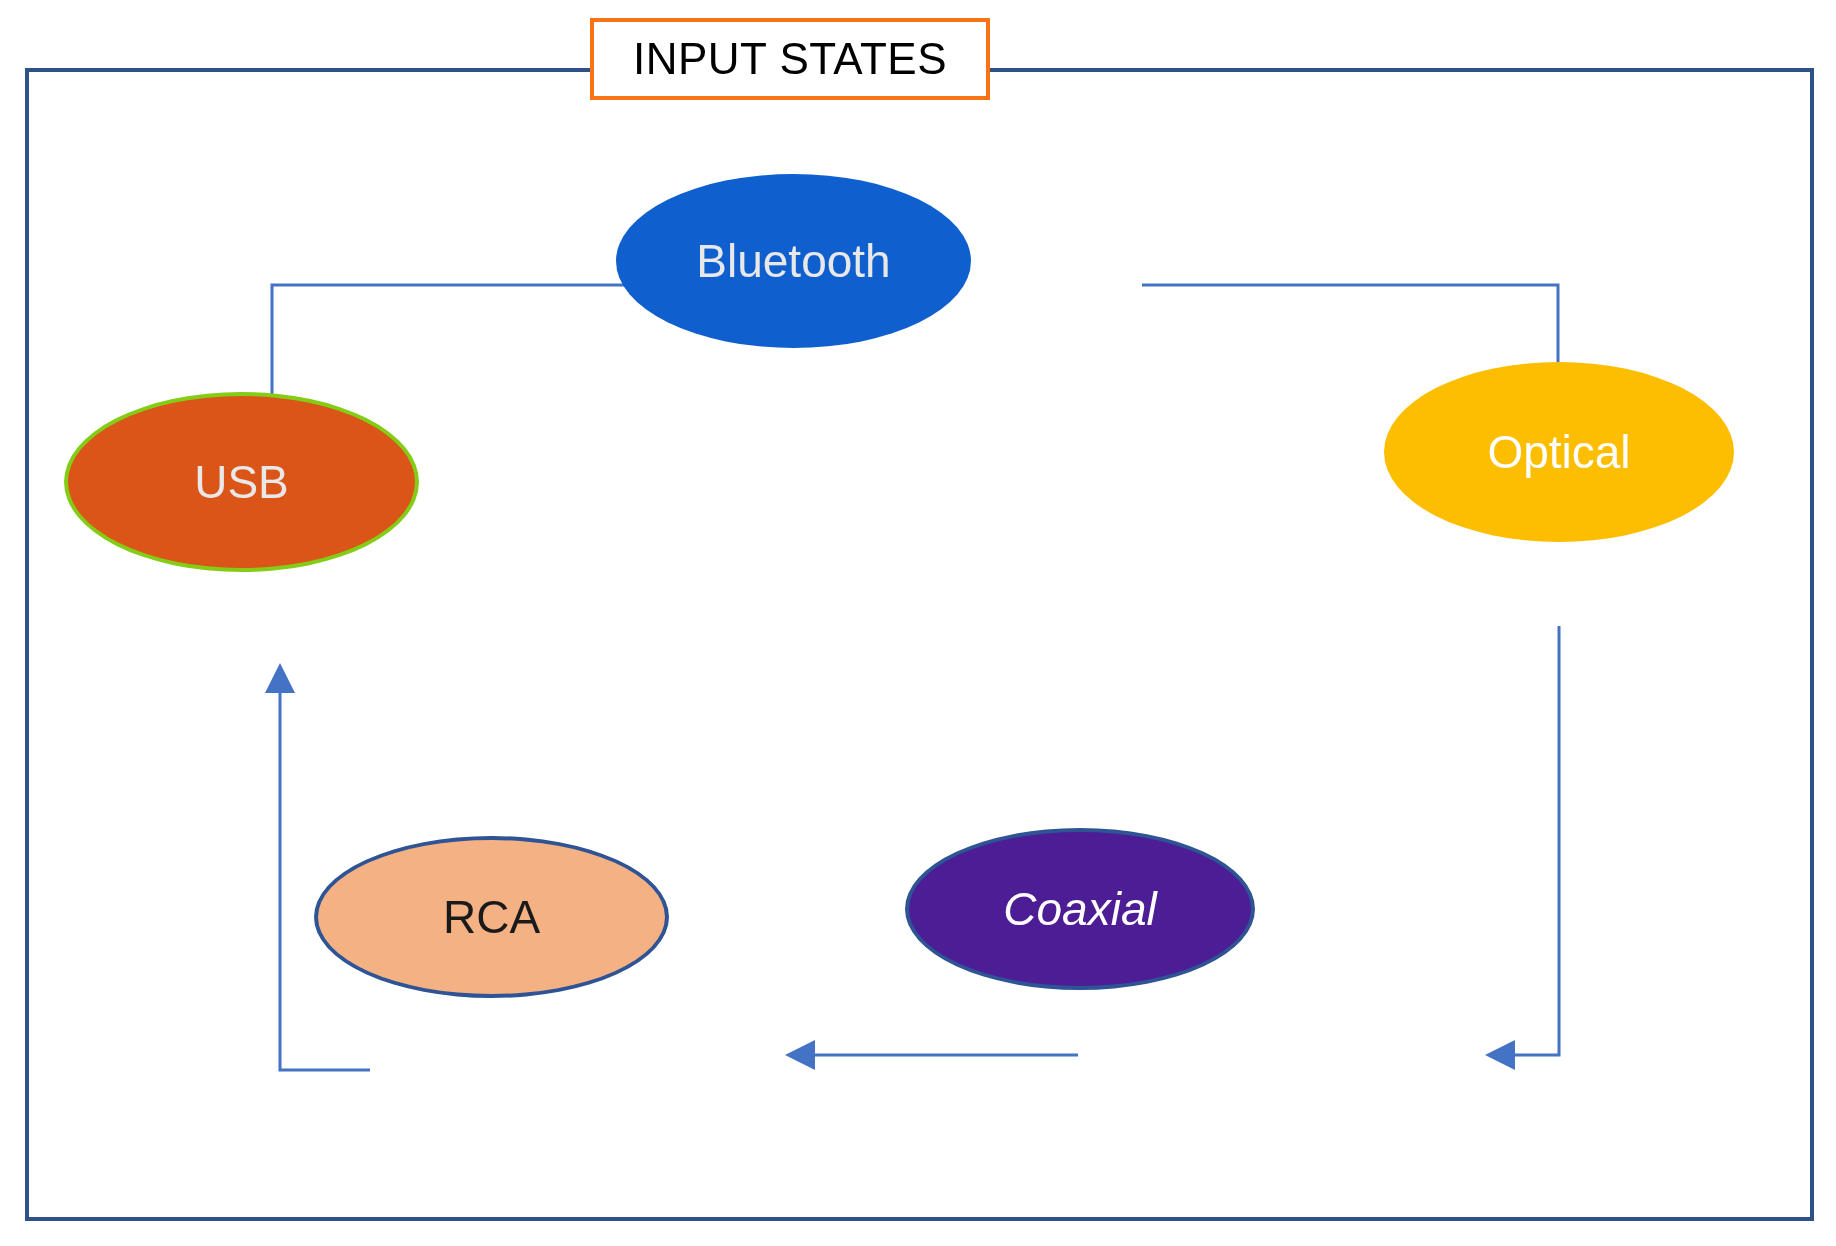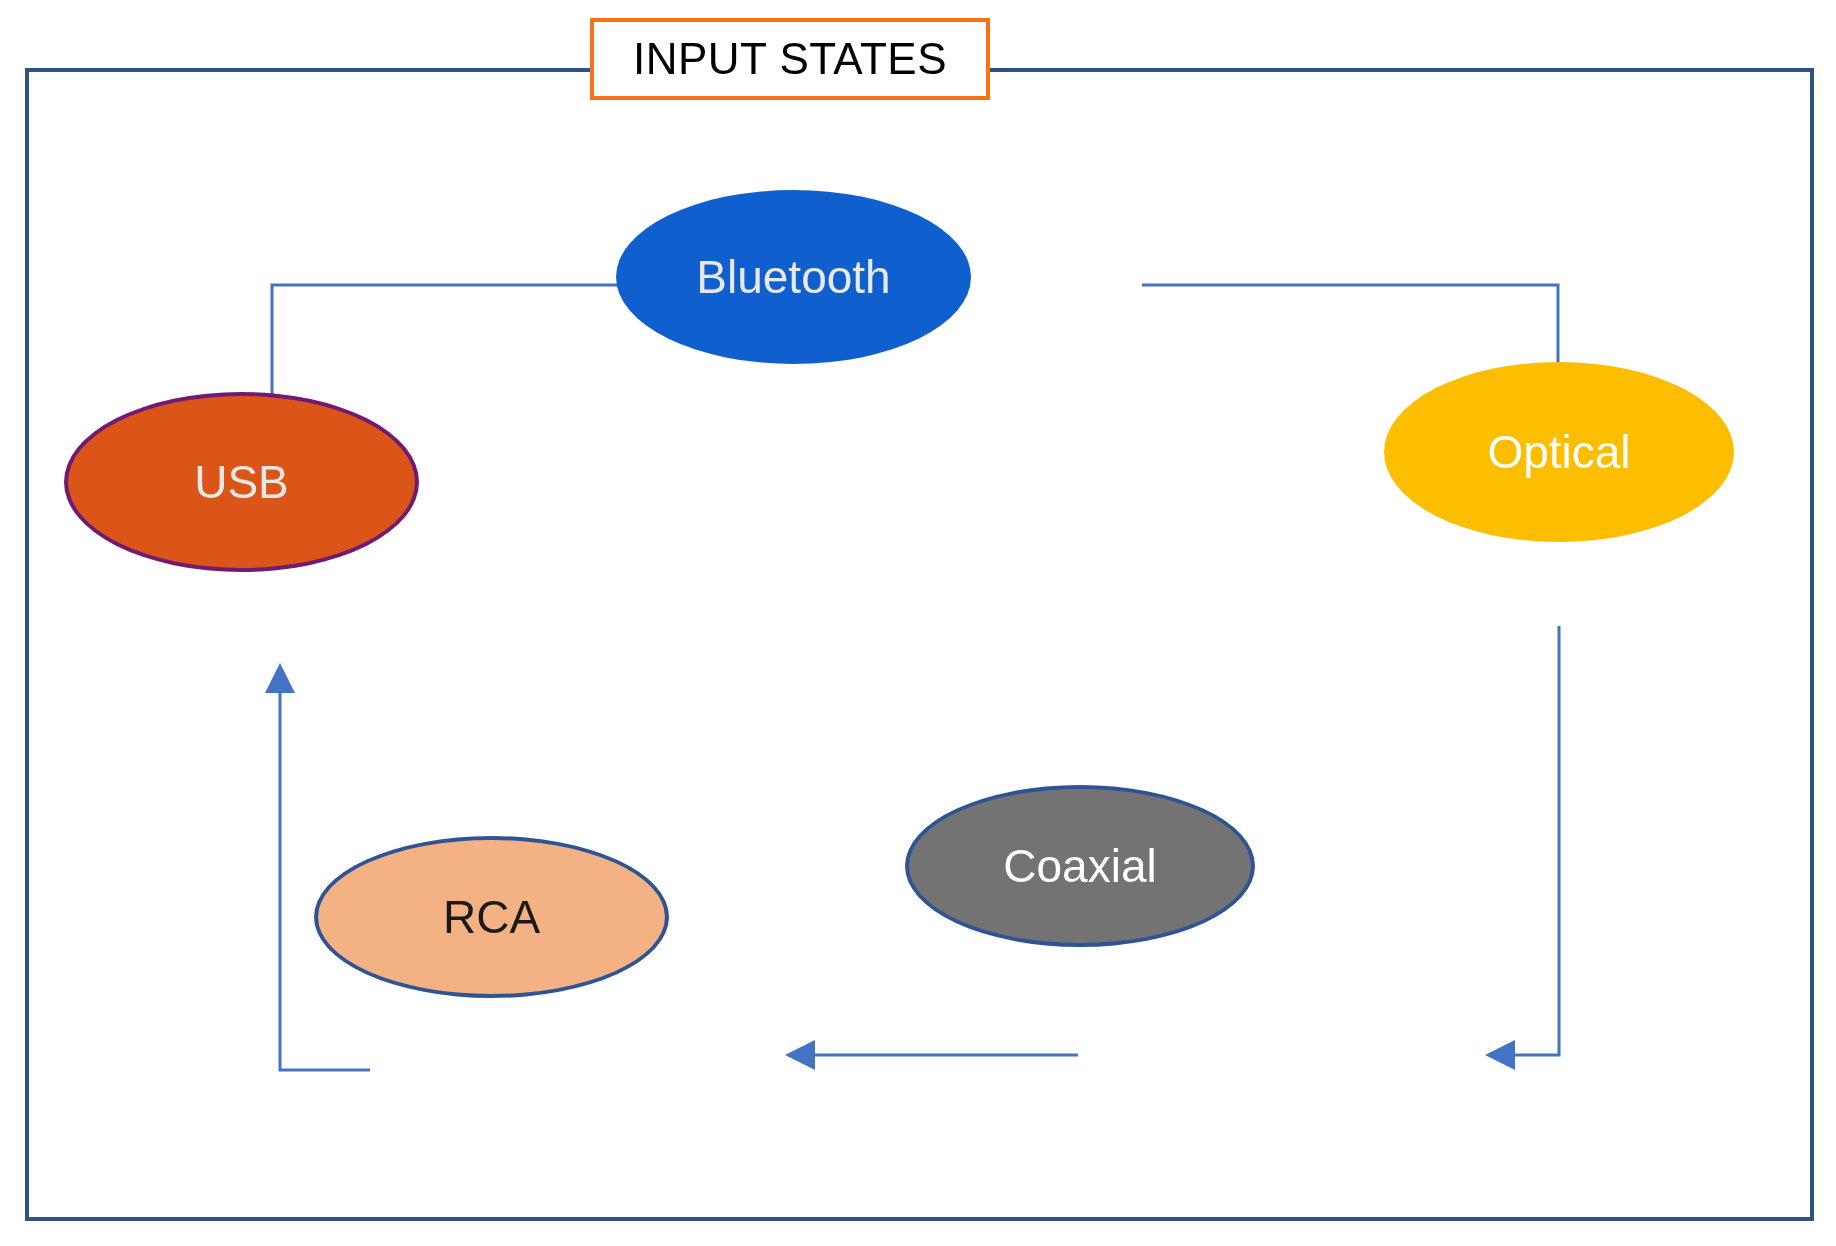--- a/index.html
+++ b/index.html
@@ -72,43 +72,44 @@
     box-sizing: border-box;
     z-index: 4;
   }
   .node .node-label {
     font-size: 46px;
     line-height: 1;
     white-space: nowrap;
     text-align: center;
   }
   #node-bluetooth {
-    left: 616px; top: 190px; width: 355px; height: 174px;
+    left: 616px; top: 174px; width: 355px; height: 174px;
     background: #0F60CE;
   }
   #node-bluetooth .node-label { color: #E8E8E8; }
 
   #node-optical {
     left: 1384px; top: 362px; width: 350px; height: 180px;
     background: #FDBE01;
     justify-content: center;
   }
   #node-optical .node-label { color: #FFFFFF; }
 
   #node-usb {
     left: 64px; top: 392px; width: 355px; height: 180px;
     background: #DB5418;
-    border: 4px solid #701a75;
+    border: 4px solid #84cc16;
   }
   #node-usb .node-label { color: #E8E8E8; }
 
   #node-coaxial {
-    left: 905px; top: 785px; width: 350px; height: 162px;
-    background: #737373;
+    left: 905px; top: 828px; width: 350px; height: 162px;
+    background: #4c1d95;
     border: 4px solid #2E5496;
+    font-style: italic;
   }
   #node-coaxial .node-label { color: #FFFFFF; }
 
   #node-rca {
     left: 314px; top: 836px; width: 355px; height: 162px;
     background: #F4B183;
     border: 4px solid #2E5496;
   }
   #node-rca .node-label { color: #1A1A1A; }
 </style>

